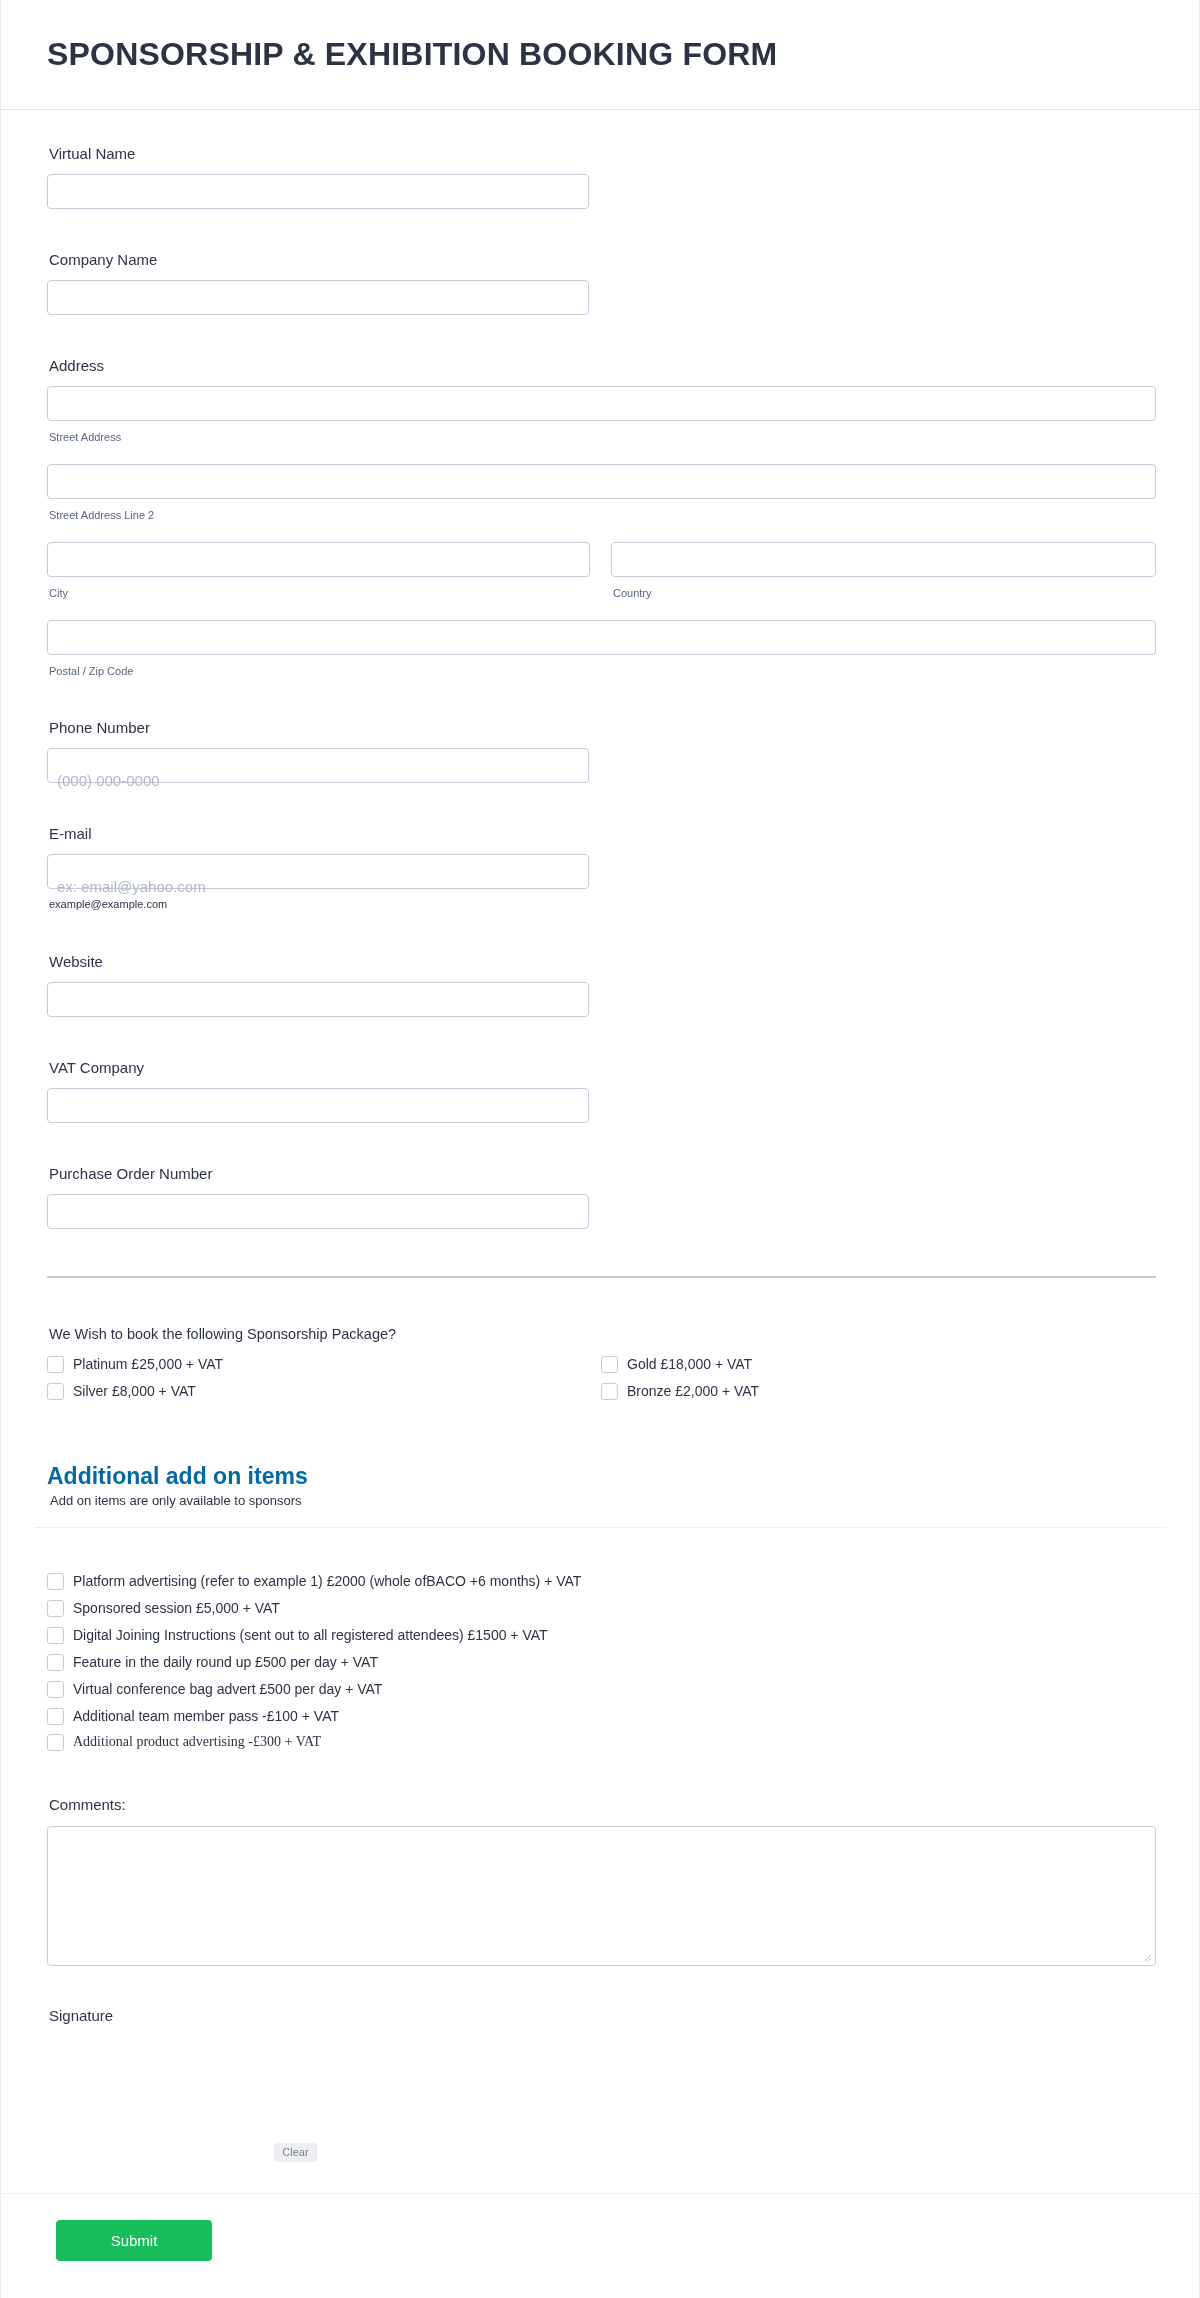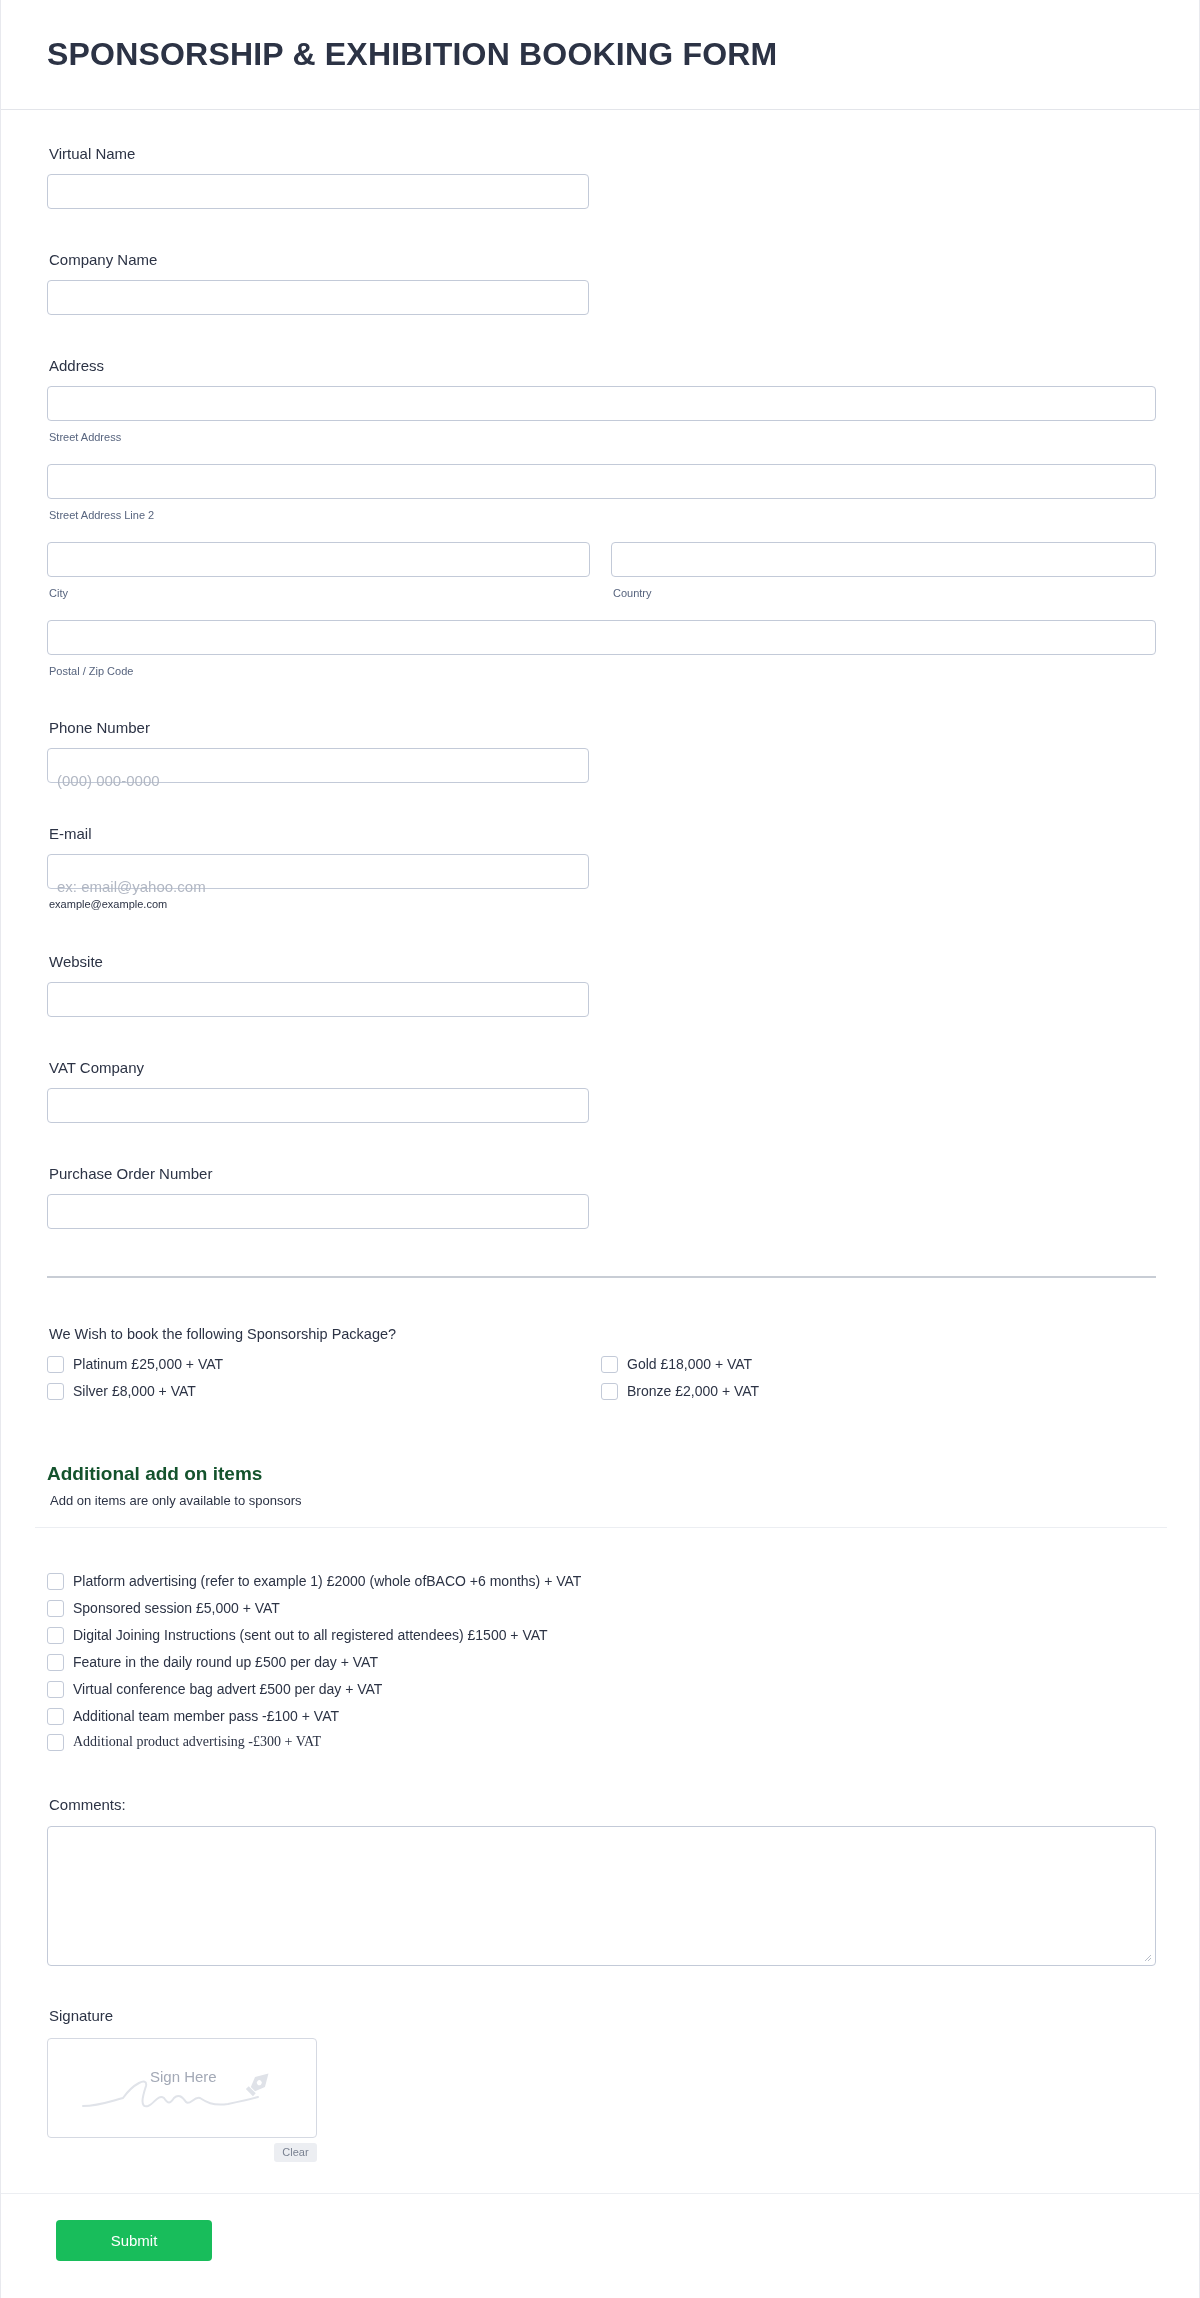--- a/index.html
+++ b/index.html
@@ -30,21 +30,21 @@
       font-family: "Liberation Sans", sans-serif;
     }
     .w-half { width: 542px; }
     .w-full { width: 1109px; }
     .w-col { width: 543px; }
     .divider { left: 46px; top: 1276px; width: 1109px; height: 2px; background: #c8cdd5; }
     .cb {
       width: 17px; height: 17px; border: 1px solid #c3cad8; border-radius: 3px; background: #fff;
     }
     .cb-label { font-size: 14px; color: #2c3345; white-space: nowrap; }
-    .section-title { font-size: 19px; font-weight: 700; color: #14532d; white-space: nowrap; }
+    .section-title { font-size: 23px; font-weight: 700; color: #0369a1; white-space: nowrap; }
     .section-sub { font-size: 13px; color: #2c3345; white-space: nowrap; }
     .hr-light { height: 1px; background: #eceef2; }
     .textarea {
       left: 46px; top: 1826px; width: 1109px; height: 140px;
       border: 1px solid #c3cad8; border-radius: 4px; background: #fff;
     }
     .resize {
       position: absolute; right: 3px; bottom: 3px; width: 8px; height: 8px;
     }
     .sig-box {
@@ -153,28 +153,17 @@
 
   <div class="abs label" style="left:48px;top:1796px;">Comments:</div>
   <div class="abs textarea">
     <svg class="resize" viewBox="0 0 8 8">
       <line x1="1" y1="7" x2="7" y2="1" stroke="#b8bec9" stroke-width="1"></line>
       <line x1="4" y1="7" x2="7" y2="4" stroke="#b8bec9" stroke-width="1"></line>
     </svg>
   </div>
 
   <div class="abs label" style="left:48px;top:2007px;">Signature</div>
-  <div class="abs sig-box">
-    <svg class="abs" style="left:30px;top:25px;" width="220" height="60" viewBox="0 0 220 60">
-      <path d="M5 42 C 20 42, 30 38, 45 34 C 55 20, 70 12, 68 22 C 64 34, 62 44, 70 42 C 76 40, 80 30, 86 34 C 90 40, 92 40, 96 34 C 100 30, 104 32, 108 38 C 112 42, 116 32, 122 34 C 128 38, 134 42, 150 40 C 160 38, 170 36, 180 33" fill="none" stroke="#e0e3e9" stroke-width="2" stroke-linecap="round"></path>
-      <g transform="translate(182,18) rotate(45)">
-        <path d="M0 -12 L7 0 L3 10 L-3 10 L-7 0 Z" fill="#dfe2e8"></path>
-        <circle cx="0" cy="1" r="2.5" fill="#ffffff"></circle>
-        <rect x="-5" y="11" width="10" height="4" fill="#dfe2e8"></rect>
-      </g>
-    </svg>
-    <div class="sig-text">Sign Here</div>
-  </div>
   <div class="abs clear-btn">Clear</div>
 
   <div class="abs hr-foot"></div>
   <div class="abs submit">Submit</div>
 </div>
 
 </body></html>

